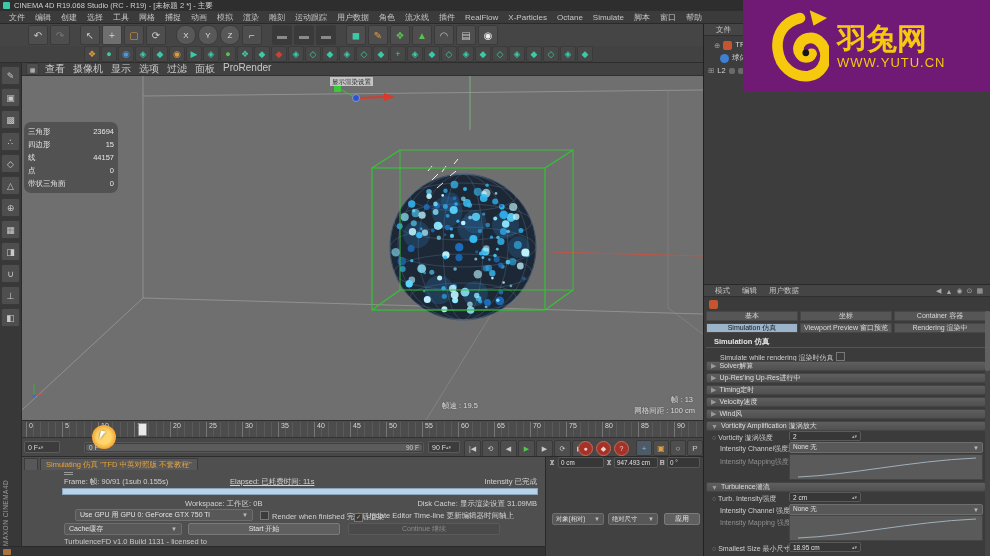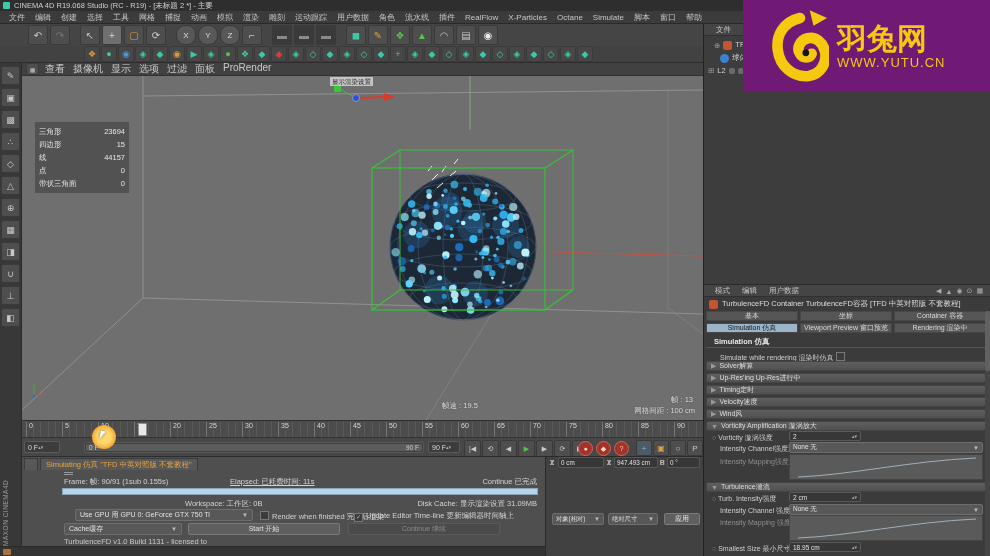--- a/index.html
+++ b/index.html
@@ -26,21 +26,21 @@
   .ic-rend{background:#3a3a3a;color:#8a8a8a;}
   .ic-lamp{color:#eee;}
   
   #leftbar{left:0;top:63px;width:22px;height:483px;background:#383838;border-right:1px solid #2a2a2a;box-sizing:border-box;display:flex;flex-direction:column;align-items:center;gap:3px;padding-top:3px;}
   #leftbar .tile{width:17px;height:17px;font-size:9px;}
   #maxon{left:2px;top:462px;height:84px;writing-mode:vertical-rl;transform:rotate(180deg);font-size:6.5px;letter-spacing:.5px;color:#9a9a9a;}
   
   #vpmenu{left:22px;top:63px;width:681px;height:13px;background:#414141;display:flex;align-items:center;gap:2px;padding-left:4px;box-sizing:border-box;border-bottom:1px solid #303030;}
   .vp-menu-item{padding:0 4px;font-size:10px;color:#c9c9c9;}
   #viewport{left:22px;top:76px;width:681px;height:344px;background:#6f6f6f;overflow:hidden;}
-  #stats{position:absolute;left:2px;top:46px;width:86px;background:rgba(30,30,30,.35);padding:3px 4px;border-radius:0;margin-left:11px;}
+  #stats{position:absolute;left:2px;top:46px;width:86px;background:rgba(30,30,30,.35);padding:3px 4px;border-radius:7px;}
   .stat-row{display:flex;justify-content:space-between;font-size:7.5px;color:#e6e6e6;line-height:13px;}
   #axis-tip{position:absolute;left:308px;top:1px;background:#c4c4c4;color:#222;font-size:6.5px;padding:0 2px;line-height:9px;}
   .hud{position:absolute;font-size:7.5px;color:#d8d8d8;text-shadow:0 0 2px rgba(0,0,0,.3);}
   
   #timeline{left:22px;top:420px;width:681px;height:17px;background:#4c4c4c;border-top:1px solid #2e2e2e;box-sizing:border-box;overflow:hidden;}
   #ruler{position:absolute;left:4px;top:1px;display:flex;height:15px;
     background:repeating-linear-gradient(90deg,#5a5a5a 0 1px,transparent 1px 7.2px);}
   .tcell{width:36px;flex:0 0 36px;font-size:7px;color:#d8d8d8;border-left:1px solid #777;padding-left:2px;box-sizing:border-box;}
   #playhead{position:absolute;left:116px;top:2px;width:9px;height:13px;background:#e9e9e9;border:1px solid #909090;border-radius:1px;box-sizing:border-box;}
   
@@ -540,21 +540,21 @@
   <div class="abs" id="cursorfx">
       <span class="arr"></span>
     </div>
 
   <div class="abs" id="simdlg">
     <div class="dtab" style="left:2px;width:14px;"></div>
     <div class="dtab orange" style="left:18px;">Simulating 仿真 "TFD 中英对照版 不套教程"</div>
     <div style="position:absolute;left:42px;top:15px;width:9px;height:2px;border-top:3px double #999;"></div>
     <div class="dlabel" style="left:42px;top:20px;">Frame: 帧:  90/91  (1sub 0.155s)</div>
     <div class="dlabel" style="left:208px;top:20px;text-decoration:underline;">Elapsed: 已耗费时间:  11s</div>
-    <div class="dlabel" style="right:8px;top:20px;">Continue 已完成</div>
+    <div class="dlabel" style="right:8px;top:20px;">Intensity 已完成</div>
     <div id="progress"></div>
     <div class="dlabel" style="left:163px;top:42px;">Workspace: 工作区: 0B</div>
     <div class="dlabel" style="right:8px;top:42px;">Disk Cache: 显示渲染设置  31.09MB</div>
     <div class="dd" style="left:53px;top:52px;width:178px;">
       <span>Use GPU 用 GPU 0: GeForce GTX 750 Ti</span>
         <span class="arrow-down">▼</span>
     </div>
     <div class="dlabel" style="left:238px;top:54px;">
       <span class="cb"></span><span>Render when finished 完成后渲染</span>
     </div>
@@ -644,21 +644,20 @@
       <div id="attr-icons">
 
       <span>◀</span>
           <span>▲</span>
           <span>◉</span>
           <span>⊙</span>
           <span>▦</span>
         </div>
       <div id="attr-title">
         <span class="om-ico" style="background:#c4552e;flex:0 0 auto;"></span>
-        <span>TurbulenceFD Container TurbulenceFD容器 [TFD 中英对照版 不套教程]</span>
       </div>
       <div class="atab" style="left:2px;top:26px;width:92px;">基本</div>
       <div class="atab" style="left:96px;top:26px;width:92px;">坐标</div>
       <div class="atab" style="left:190px;top:26px;width:92px;">Container 容器</div>
       <div class="atab sel" style="left:2px;top:38px;width:92px;">Simulation 仿真</div>
       <div class="atab" style="left:96px;top:38px;width:92px;">Viewport Preview 窗口预览</div>
       <div class="atab" style="left:190px;top:38px;width:92px;">Rendering 渲染中</div>
 
       <div class="asec" style="top:52px;">Simulation 仿真</div>
       <div class="aparam" style="left:16px;top:67px;">

